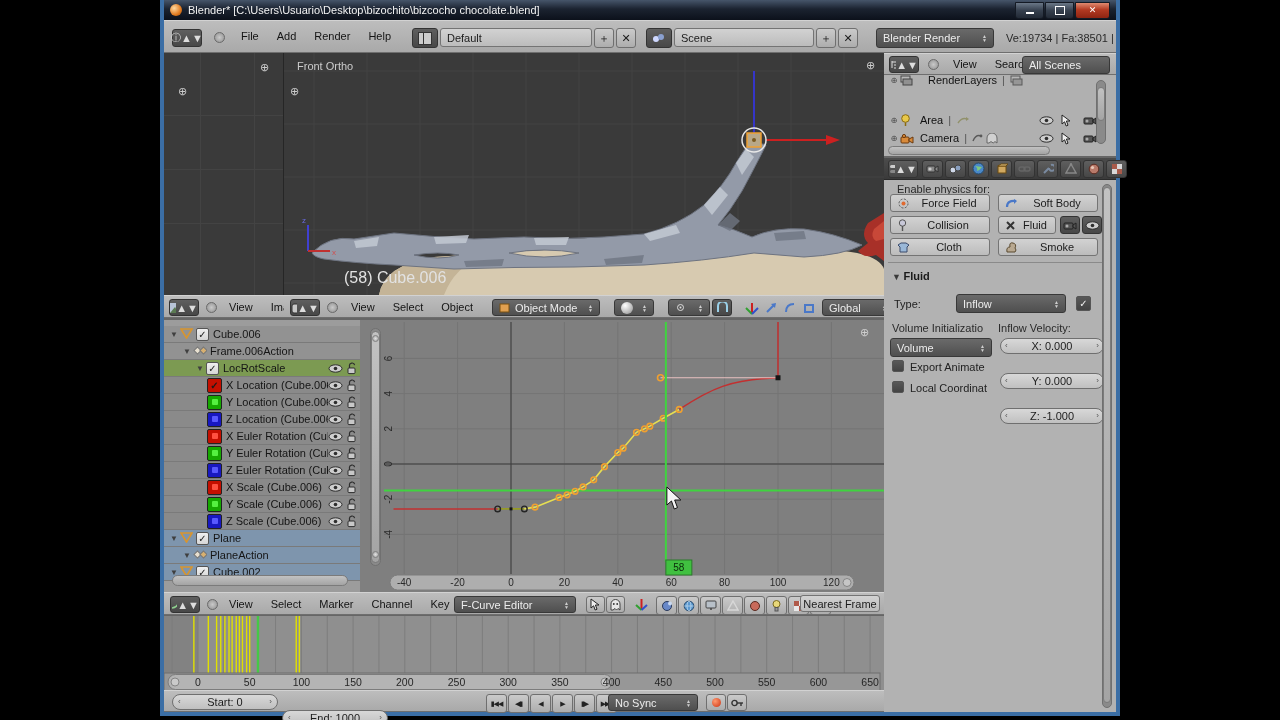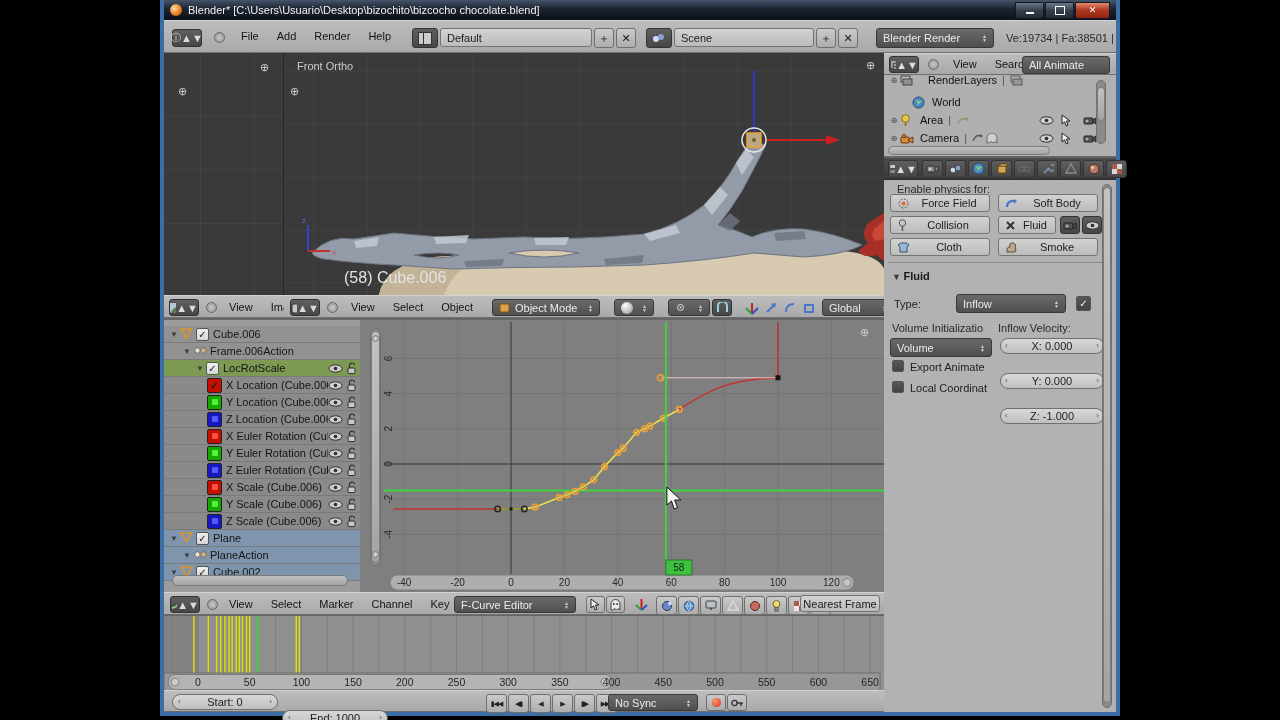--- a/index.html
+++ b/index.html
@@ -297,50 +297,40 @@
           <line x1="4" y1="9" x2="9" y2="9" stroke="#ddd"></line>
         </svg>
       <span class="ud"><span>▲</span><span>▼</span></span>
     </span>
     <span class="abs circlebtn" style="left:44px;top:5px;"></span>
     <span class="abs" id="ol-menus" style="left:60px;top:4px;display:flex;">
         <span class="menu-item">View</span>
         <span class="menu-item">Search</span>
       </span>
     <span class="abs dd" style="left:138px;top:2px;width:88px;height:18px;">
-      <span>All Animate</span>
+      <span>All Scenes</span>
     </span>
   </div>
   <div class="abs" style="left:720px;top:75px;width:232px;height:83px;background:#b0b0b0;border-bottom:2px solid #666;overflow:hidden;" id="outliner-list">
       <div class="olrow" style="top: -4px; height: 18px;">
         <span class="expander" style="margin-left:4px;">⊕</span>
         <span style="display:flex;width:16px;">
           <svg width="13" height="11">
             <rect x="1" y="1" width="9" height="6" fill="#b8b8b8" stroke="#444"></rect>
             <rect x="3" y="4" width="9" height="6" fill="#909090" stroke="#444"></rect>
           </svg>
         </span>
         <span style="margin-left:12px;">RenderLayers</span>
         <span style="margin:0 5px;color:#555;">|</span>
         <span style="display:flex;margin-right:3px;opacity:0.8;">
           <svg width="13" height="11">
             <rect x="1" y="1" width="9" height="6" fill="#b8b8b8" stroke="#444"></rect>
             <rect x="3" y="4" width="9" height="6" fill="#909090" stroke="#444"></rect>
           </svg>
         </span>
-      </div>
-      <div class="olrow" style="top: 18px; height: 18px;">
-        <span class="expander" style="margin-left:16px;"></span>
-        <span style="display:flex;width:16px;">
-          <svg width="13" height="13">
-            <circle cx="6.5" cy="6.5" r="5.5" fill="#4a88c8" stroke="#23476b"></circle>
-            <path d="M3 4 Q6 6 5 9 Q8 8 10 5" fill="#7ec87e" stroke="none"></path>
-          </svg>
-        </span>
-        <span style="margin-left:4px;">World</span>
       </div>
       <div class="olrow" style="top: 36px; height: 18px;">
         <span class="expander" style="margin-left:4px;">⊕</span>
         <span style="display:flex;width:16px;">
           <svg width="11" height="13">
             <circle cx="5.5" cy="4.5" r="3.8" fill="#e8c84a" stroke="#8a6a10"></circle>
             <line x1="5.5" y1="8.5" x2="5.5" y2="12" stroke="#8a6a10" stroke-width="1.5"></line>
           </svg>
         </span>
         <span style="margin-left:4px;">Area</span>

